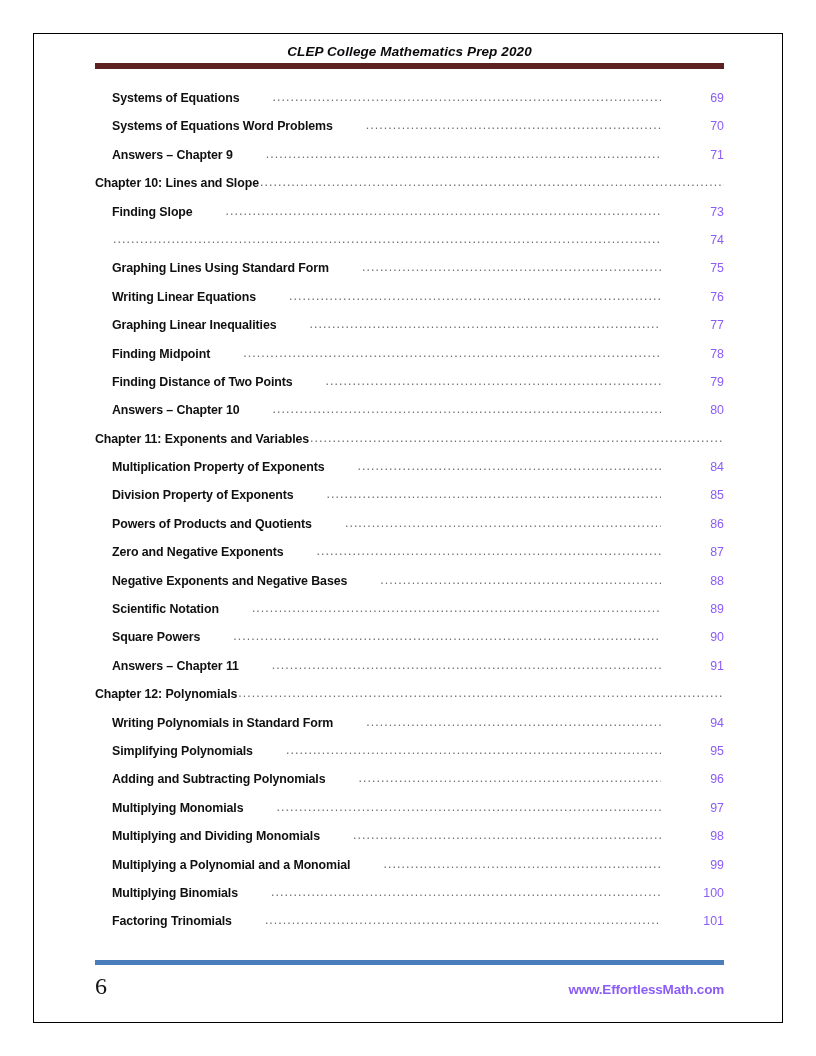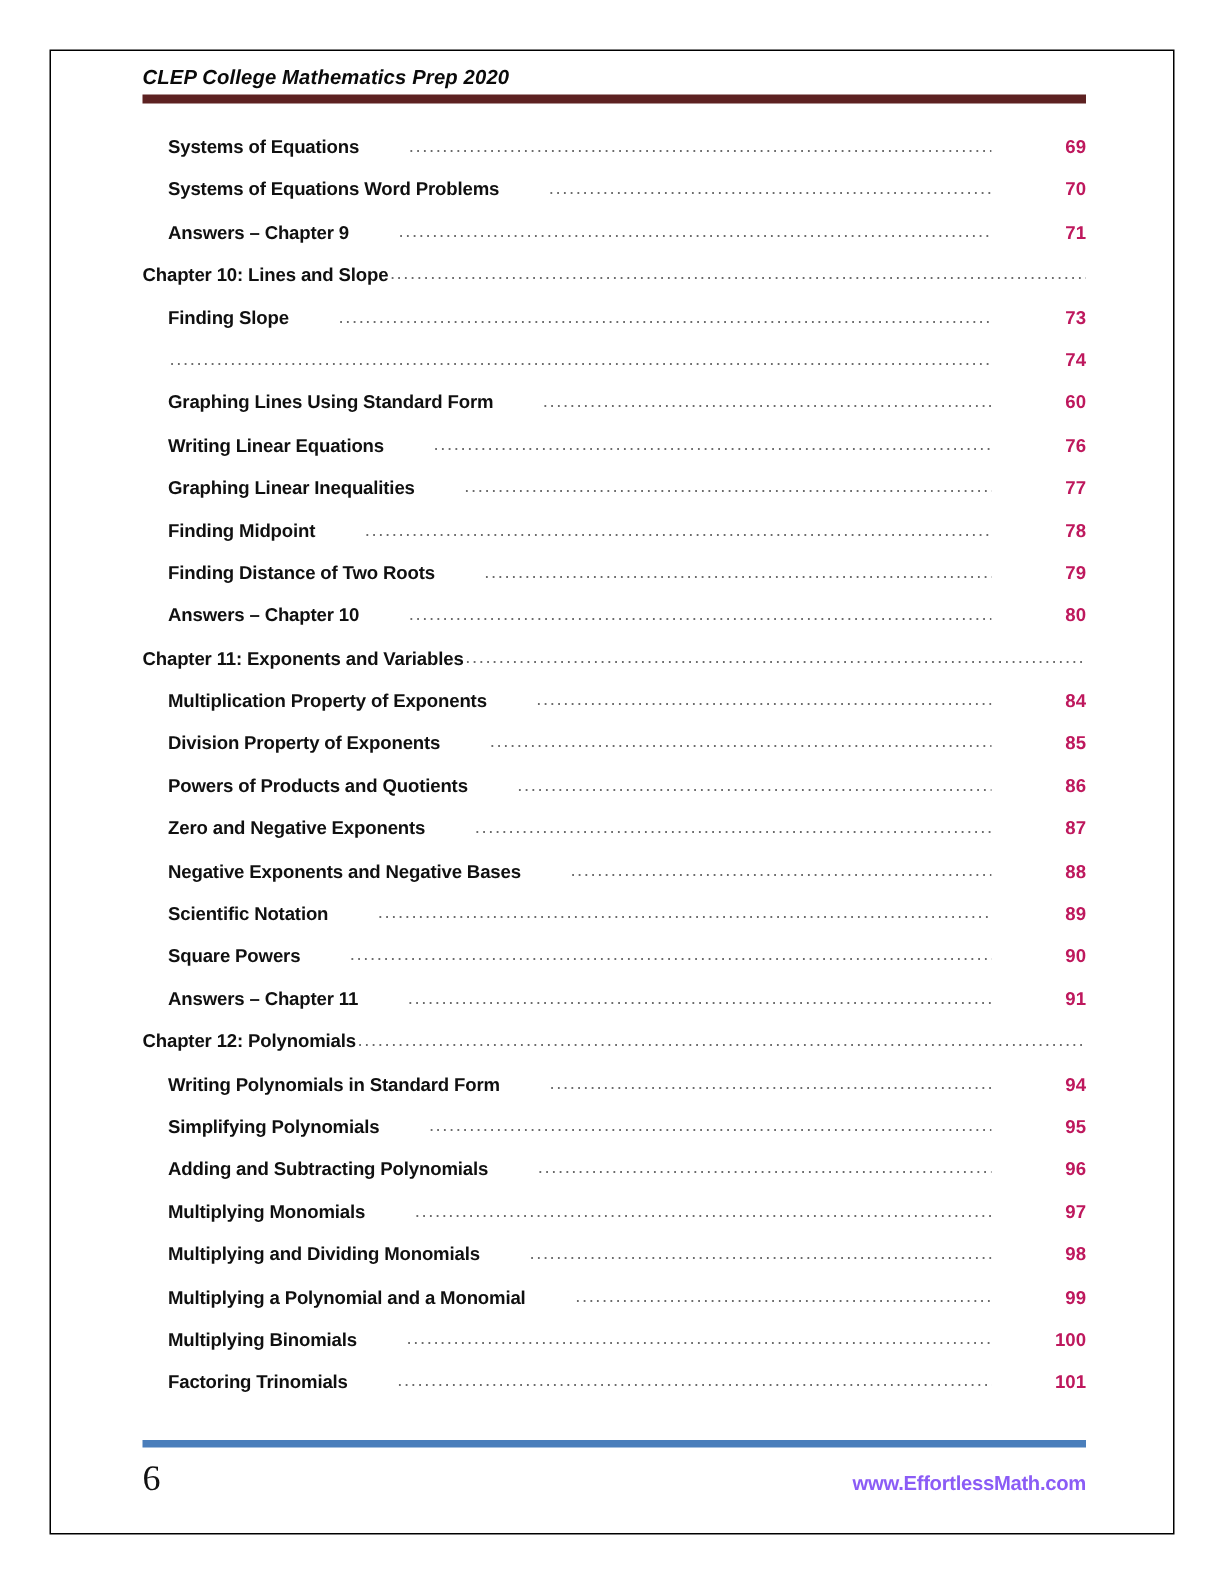--- a/index.html
+++ b/index.html
@@ -31,20 +31,21 @@
   #running-head {
     position: absolute;
     left: 61px;          
     top: 10px;
     width: 629px;        
   }
   #header-title {
     font-size: 13.5px;
     font-weight: bold;
     font-style: italic;
+    text-align: center;
     color: #0a0a0a;
     letter-spacing: 0.1px;
     font-stretch: condensed;
     white-space: nowrap;
   }
   #header-rule {
     margin-top: 4px;
     height: 6px;
     background: #5d2121;
   }
@@ -78,24 +79,24 @@
     font-size: 12.4px;
     letter-spacing: 1.05px;
     color: #6b6b6b;
     line-height: 1;
     position: relative;
     top: -1px;
   }
   .toc-row .page {
     flex: 0 0 auto;
     font-size: 12.4px;
-    font-weight: bold;
+    font-weight: normal;
     font-stretch: condensed;
     text-align: right;
-    color: #be185d;
+    color: #8b5cf6;
   }
 
   
   .toc-row.chapter {
     margin-left: 0;
     text-align: right;
   }
   .toc-row.chapter .leader {
     flex: 0 0 auto;
     width: auto;
@@ -185,39 +186,39 @@
         <span class="leader">.........................................................................................................................................................................</span>
         <span class="page">73</span>
       </div>
       <div class="toc-row section">
         <span class="leader">.........................................................................................................................................................................</span>
         <span class="page">74</span>
       </div>
       <div class="toc-row section">
         <span class="label">Graphing Lines Using Standard Form</span>
         <span class="leader">.........................................................................................................................................................................</span>
-        <span class="page">60</span>
+        <span class="page">75</span>
       </div>
       <div class="toc-row section">
         <span class="label">Writing Linear Equations</span>
         <span class="leader">.........................................................................................................................................................................</span>
         <span class="page">76</span>
       </div>
       <div class="toc-row section">
         <span class="label">Graphing Linear Inequalities</span>
         <span class="leader">.........................................................................................................................................................................</span>
         <span class="page">77</span>
       </div>
       <div class="toc-row section">
         <span class="label">Finding Midpoint</span>
         <span class="leader">.........................................................................................................................................................................</span>
         <span class="page">78</span>
       </div>
       <div class="toc-row section">
-        <span class="label">Finding Distance of Two Roots</span>
+        <span class="label">Finding Distance of Two Points</span>
         <span class="leader">.........................................................................................................................................................................</span>
         <span class="page">79</span>
       </div>
       <div class="toc-row section">
         <span class="label">Answers – Chapter 10</span>
         <span class="leader">.........................................................................................................................................................................</span>
         <span class="page">80</span>
       </div>
       <div class="toc-row chapter">
         <span class="label">Chapter 11:  Exponents and Variables</span>

